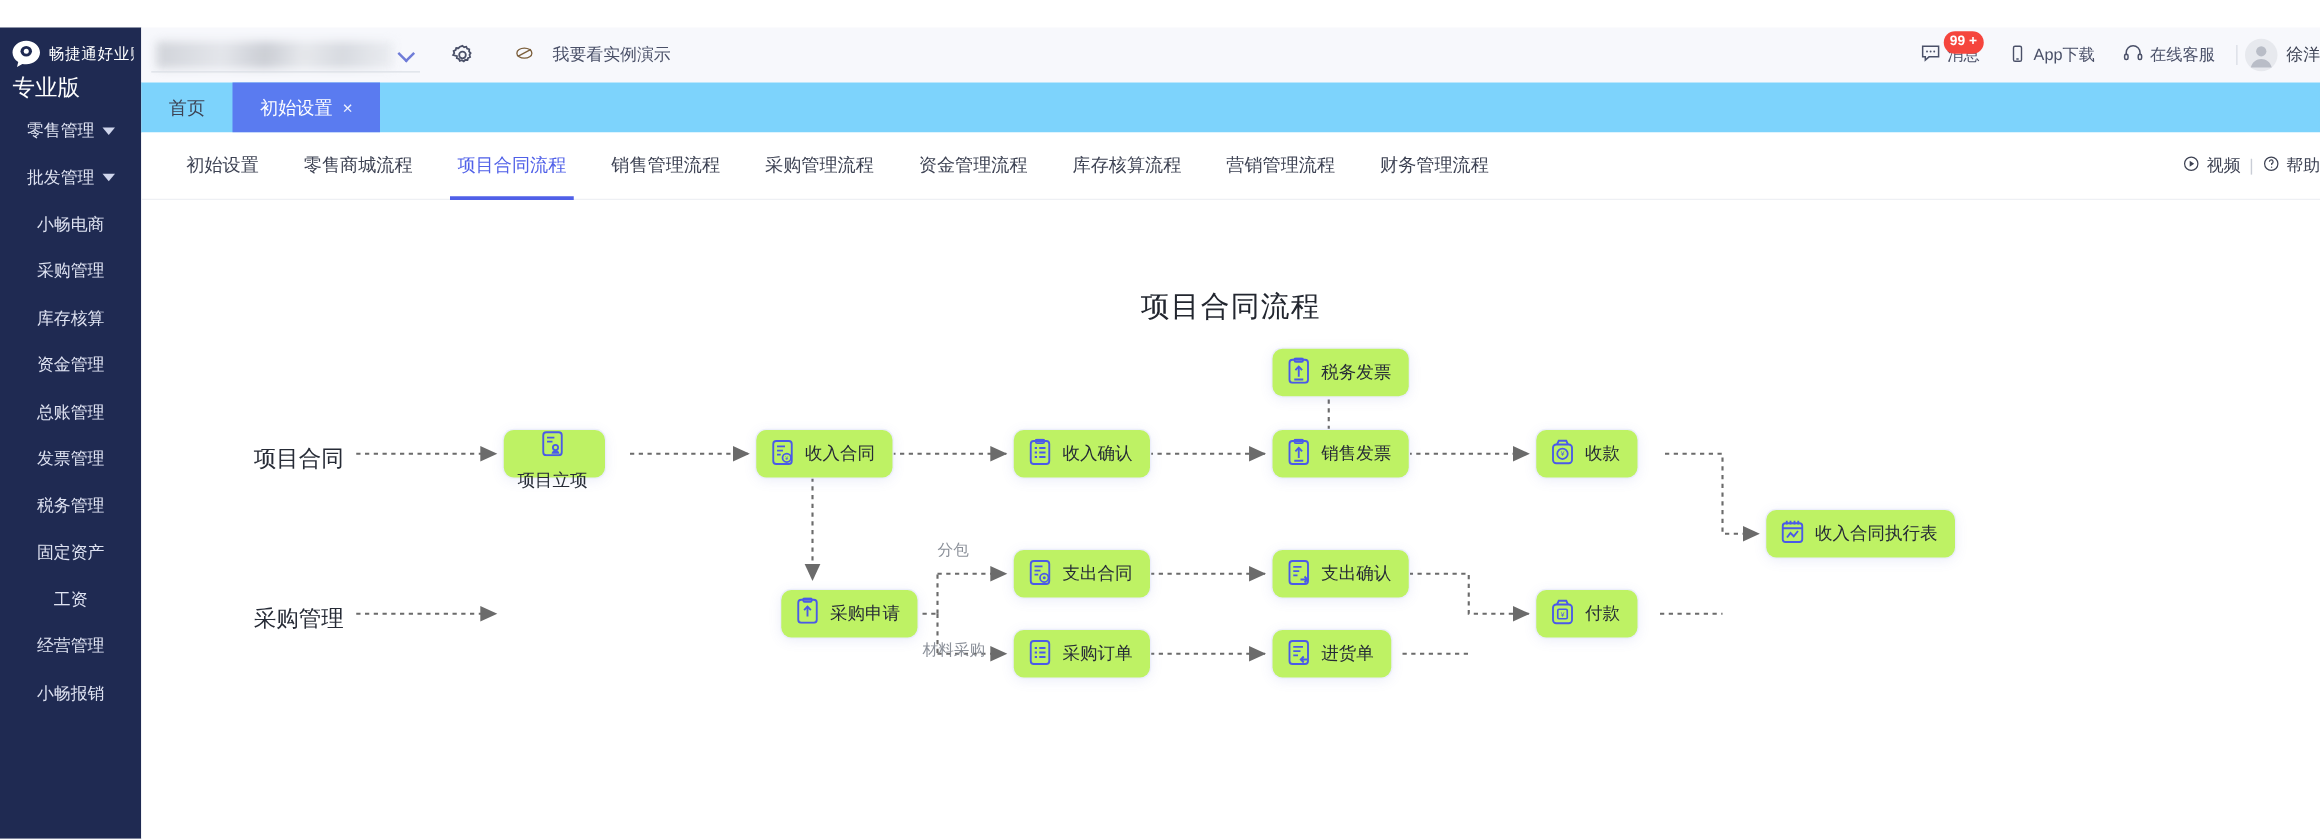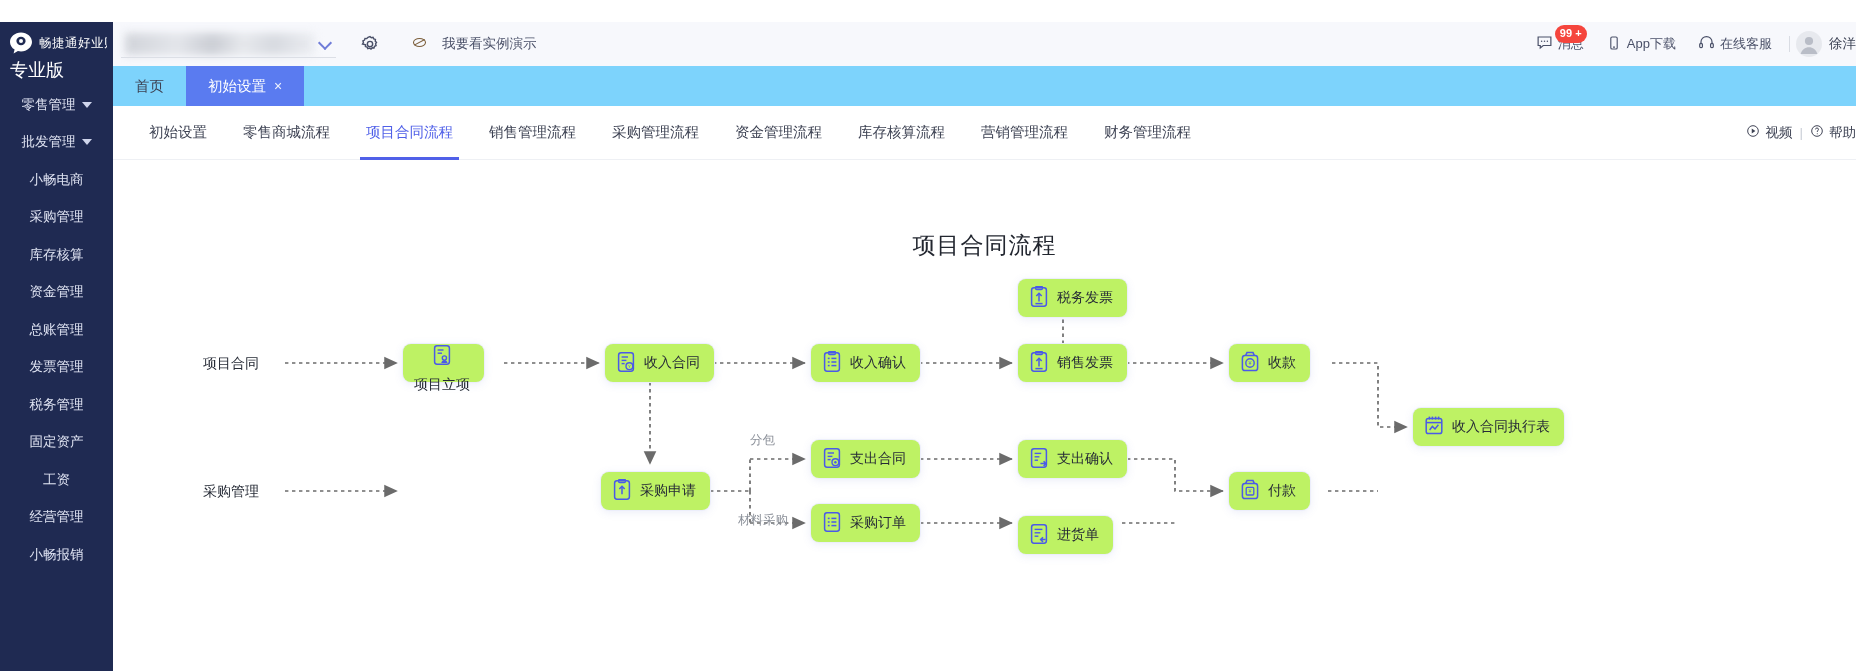--- a/index.html
+++ b/index.html
@@ -135,21 +135,21 @@
   #flowsvg { position: absolute; left: 0; top: 0; }
 
   .node {
     position: absolute; height: 38px; border-radius: 8px; background: #bef264;
     box-shadow: 0 0 0 1px #eceefb, 0 2px 10px rgba(90,105,200,.13);
     display: flex; align-items: center; gap: 8px; padding: 0 14px 0 11px;
     font-size: 14px; color: #262b36; white-space: nowrap; cursor: pointer;
   }
   .node svg { flex: none; }
   .rowlabel {
-    position: absolute; font-size: 14px; color: #262b36; white-space: nowrap; font-family: Liberation Serif, serif;
+    position: absolute; font-size: 18px; color: #262b36; white-space: nowrap; font-family: Liberation Serif, serif;
   }
   .edgelabel {
     position: absolute; font-size: 12.5px; color: #8b9099; white-space: nowrap;
   }
 </style>
 </head>
 <body>
 
 <div id="app">
 
@@ -443,21 +443,21 @@
             <rect x="2.2" y="3.6" width="15.6" height="15" rx="2.2" fill="none" stroke="#4a5ae8" stroke-width="1.5"></rect>
                <line x1="2.2" y1="7.6" x2="17.8" y2="7.6" stroke="#4a5ae8" stroke-width="1.5"></line>
                <line x1="5.4" y1="1.6" x2="5.4" y2="4.6" stroke="#4a5ae8" stroke-width="1.5"></line>
                <line x1="8.4" y1="1.6" x2="8.4" y2="4.6" stroke="#4a5ae8" stroke-width="1.5"></line>
                <line x1="11.6" y1="1.6" x2="11.6" y2="4.6" stroke="#4a5ae8" stroke-width="1.5"></line>
                <line x1="14.6" y1="1.6" x2="14.6" y2="4.6" stroke="#4a5ae8" stroke-width="1.5"></line>
                <path d="M5.6 15 8.4 11.4 11 14 14.4 9.8" fill="none" stroke="#4a5ae8" stroke-width="1.5"></path>
           </svg></span>
         <span>收入合同执行表</span>
       </div>
-      <div class="node" style="left: 488px; top: 312px; font-family: Liberation Mono, monospace;">
+      <div class="node" style="left: 512px; top: 312px; font-family: Liberation Mono, monospace;">
         <span><svg width="20" height="21" viewBox="0 0 20 21">
             <rect x="6.6" y="0.4" width="6.8" height="3.1" rx="1.1" fill="none" stroke="#4a5ae8" stroke-width="1.4"></rect>
             <rect x="2.6" y="1.8" width="14.8" height="18.4" rx="2.4" fill="none" stroke="#4a5ae8" stroke-width="1.5"></rect>
             <path d="M10 7.4v7.8" stroke="#4a5ae8" stroke-width="1.5"></path>
                <path d="M7.3 10.1 10 7.3 12.7 10.1" fill="none" stroke="#4a5ae8" stroke-width="1.5"></path>
           </svg></span>
         <span>采购申请</span>
       </div>
       <div class="node" style="left: 698px; top: 280px;">
         <span><svg width="20" height="21" viewBox="0 0 20 21">
@@ -485,21 +485,21 @@
             <rect x="2.6" y="1.8" width="14.8" height="18.4" rx="2.4" fill="none" stroke="#4a5ae8" stroke-width="1.5"></rect>
             <line x1="5.8" y1="7.4" x2="7.6" y2="7.4" stroke="#4a5ae8" stroke-width="1.5"></line>
                <line x1="9.4" y1="7.4" x2="14.4" y2="7.4" stroke="#4a5ae8" stroke-width="1.5"></line>
                <line x1="5.8" y1="11" x2="7.6" y2="11" stroke="#4a5ae8" stroke-width="1.5"></line>
                <line x1="9.4" y1="11" x2="14.4" y2="11" stroke="#4a5ae8" stroke-width="1.5"></line>
                <line x1="5.8" y1="14.6" x2="7.6" y2="14.6" stroke="#4a5ae8" stroke-width="1.5"></line>
                <line x1="9.4" y1="14.6" x2="14.4" y2="14.6" stroke="#4a5ae8" stroke-width="1.5"></line>
           </svg></span>
         <span>采购订单</span>
       </div>
-      <div class="node" style="left: 905px; top: 356px;">
+      <div class="node" style="left: 905px; top: 344px;">
         <span><svg width="20" height="21" viewBox="0 0 20 21">
             <rect x="2.6" y="1.8" width="14.8" height="18.4" rx="2.4" fill="none" stroke="#4a5ae8" stroke-width="1.5"></rect>
             <line x1="5.6" y1="6.4" x2="13.4" y2="6.4" stroke="#4a5ae8" stroke-width="1.4"></line>
                <line x1="5.6" y1="9.8" x2="11.4" y2="9.8" stroke="#4a5ae8" stroke-width="1.4"></line>
                <line x1="5.6" y1="13.2" x2="9.4" y2="13.2" stroke="#4a5ae8" stroke-width="1.4"></line>
                <path d="M16.6 16.6h-5.4M14 14.2l-2.4 2.4 2.4 2.4" fill="none" stroke="#4a5ae8" stroke-width="1.5"></path>
           </svg></span>
         <span>进货单</span>
       </div>
       <div class="node" style="left: 1116px; top: 312px;">

